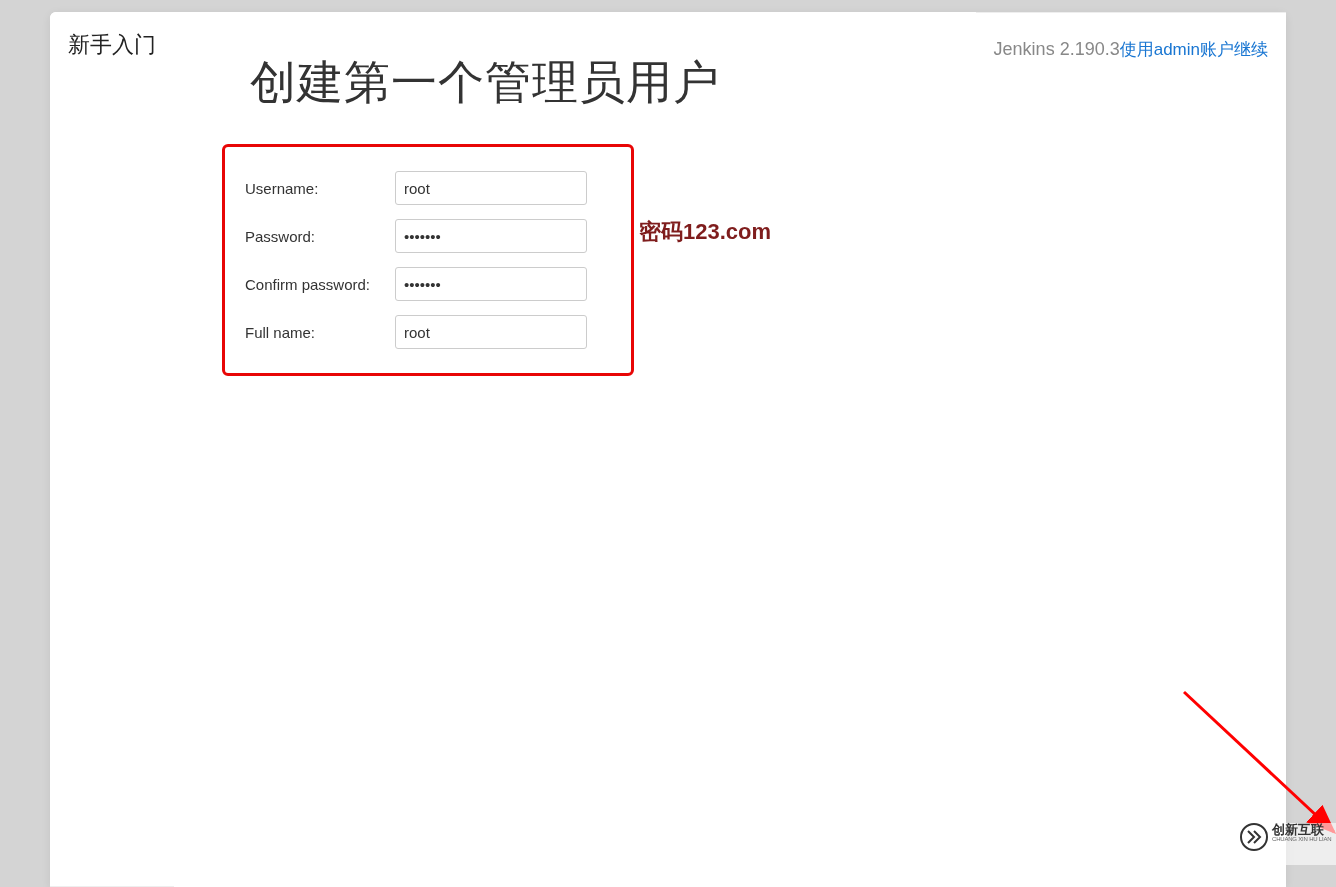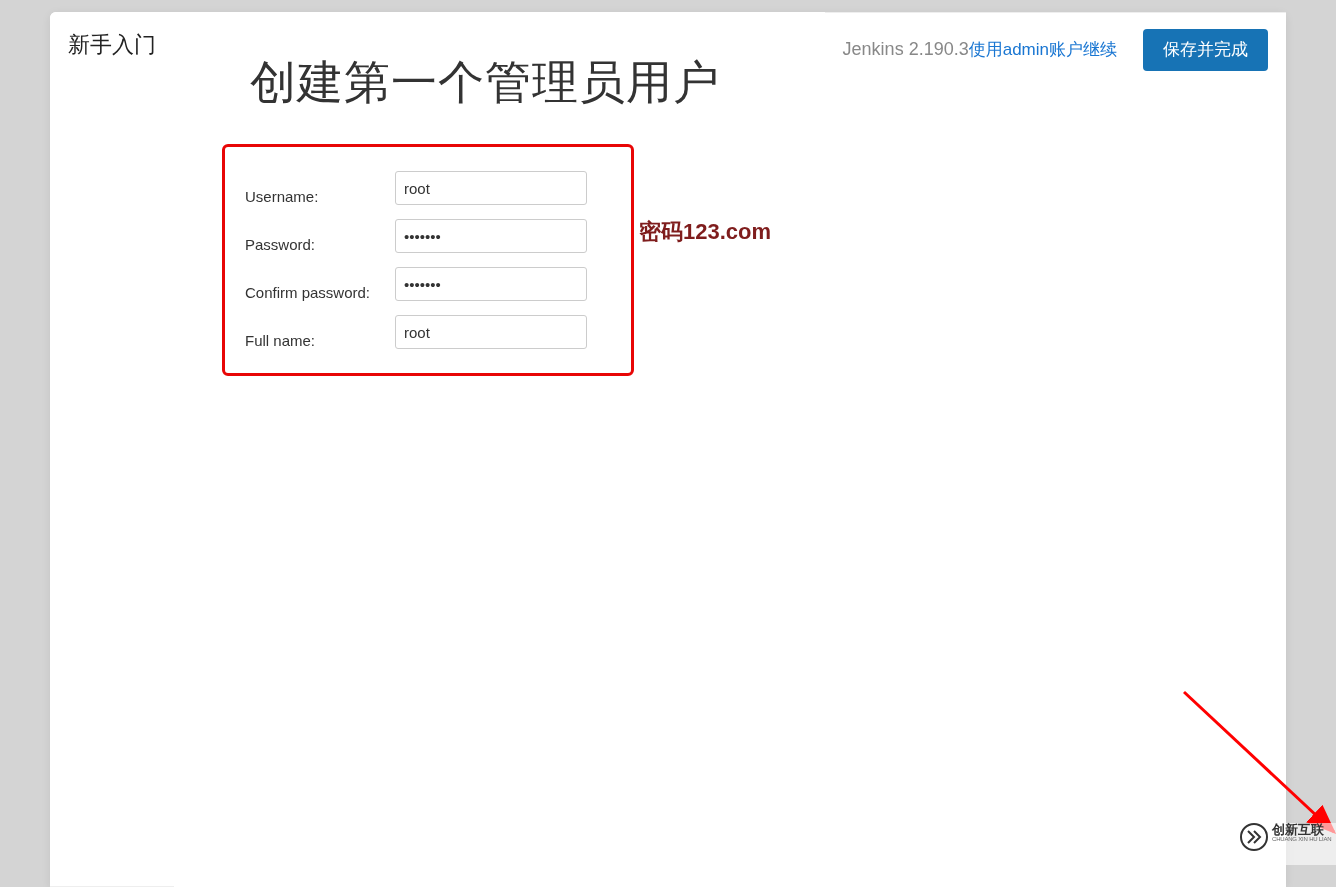--- a/index.html
+++ b/index.html
@@ -56,21 +56,21 @@
     .form-highlight {
       border: 3px solid #e80606;
       border-radius: 6px;
       padding: 10px 20px 10px 20px;
       width: 412px;
       margin-left: -28px;
       position: relative;
     }
     .form-row {
       display: flex;
-      align-items: flex-end;
+      align-items: center;
       margin: 14px 0;
     }
     .form-label {
       width: 136px;
       font-size: 15px;
       color: #333;
     }
     .form-input {
       width: 192px;
       height: 34px;
@@ -210,21 +210,20 @@
         </marker>
       </defs>
       <line x1="10" y1="10" x2="160" y2="150" stroke="#ff0000" stroke-width="3" marker-end="url(#arrowhead)"></line>
     </svg>
   </div>
 
   <div class="modal-footer">
     <span class="version-text">Jenkins 2.190.3</span>
     <div class="footer-actions">
       <button class="link-button">使用admin账户继续</button>
-      <button class="primary-button">保存并完成</button>
     </div>
   </div>
 </div>
 
 <div class="watermark">
   <div class="watermark-logo">
     <svg width="18" height="18" viewBox="0 0 18 18">
       <path d="M3 3 L9 9 L3 15 M9 3 L15 9 L9 15" stroke="#333" stroke-width="2" fill="none"></path>
     </svg>
   </div>

